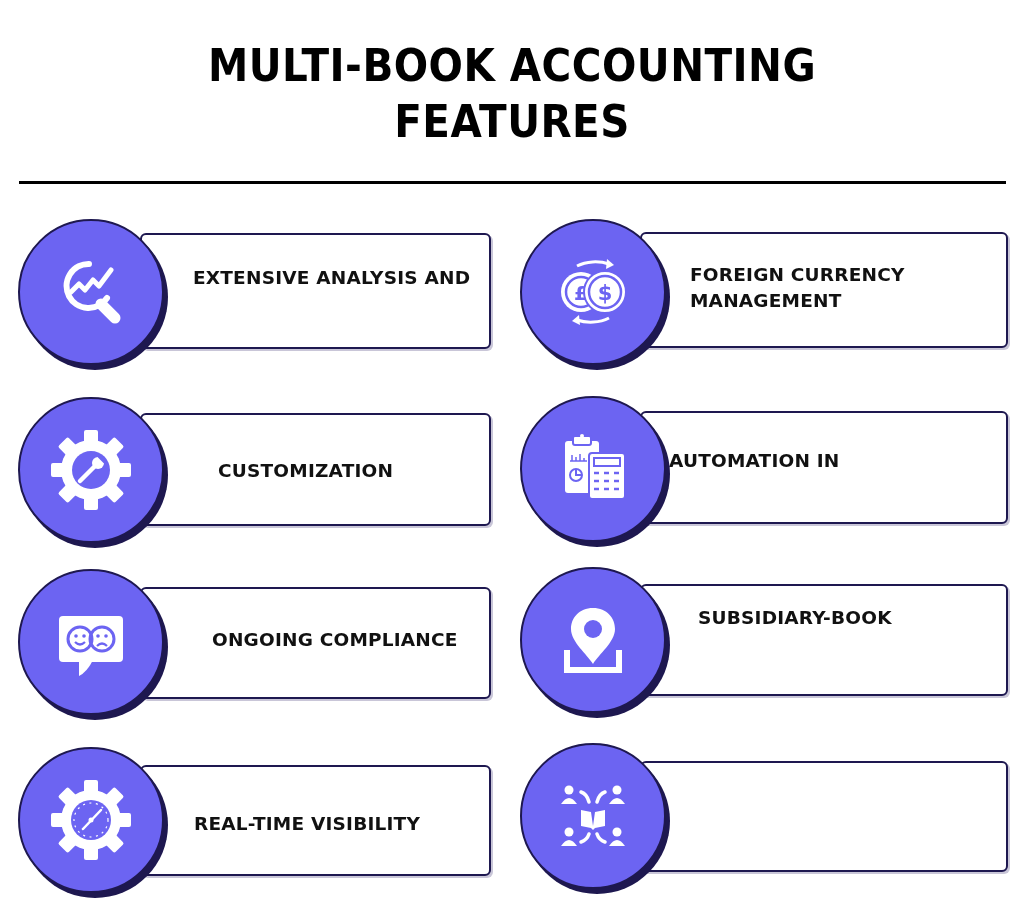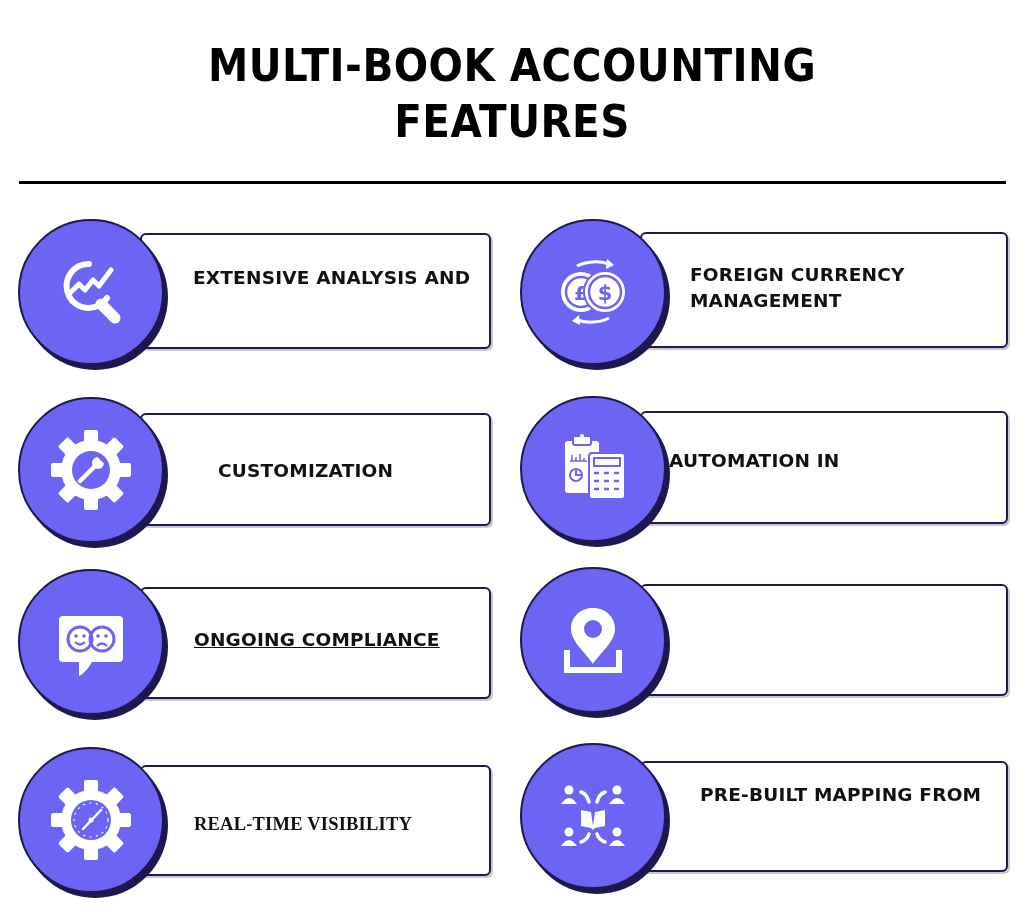--- a/index.html
+++ b/index.html
@@ -108,51 +108,52 @@
         <line x1="53" y1="54" x2="58" y2="54"></line>
         <line x1="63" y1="54" x2="68" y2="54"></line>
       <line x1="43" y1="62" x2="48" y2="62"></line>
         <line x1="53" y1="62" x2="58" y2="62"></line>
         <line x1="63" y1="62" x2="68" y2="62"></line>
     </g>
   </svg>
 </div>
 
 <div class="card" style="left:140px; top:587px; width:351px; height:112px;"></div>
-<div class="label" style="left:194px; top:627px;text-decoration:underline;">
+<div class="label" style="left:212px; top:627px;">
   <div>ONGOING COMPLIANCE</div>
 </div>
 <div class="circle" style="left:18px; top:569px;">
   <svg viewBox="0 0 84 84">
     <rect x="10" y="16" width="64" height="46" rx="4" fill="#fff"></rect>
     <path d="M30 60 L30 76 Q38 72 44 60 Z" fill="#fff"></path>
     <circle cx="31" cy="39" r="12" fill="none" stroke="#6c64f2" stroke-width="3"></circle>
     <circle cx="27" cy="36" r="1.8" fill="#6c64f2"></circle>
       <circle cx="35" cy="36" r="1.8" fill="#6c64f2"></circle>
     <path d="M26 42 Q31 47 36 42" fill="none" stroke="#6c64f2" stroke-width="2.2"></path>
     <circle cx="53" cy="39" r="12" fill="none" stroke="#6c64f2" stroke-width="3"></circle>
     <circle cx="49" cy="36" r="1.8" fill="#6c64f2"></circle>
       <circle cx="57" cy="36" r="1.8" fill="#6c64f2"></circle>
     <path d="M48 46 Q53 41 58 46" fill="none" stroke="#6c64f2" stroke-width="2.2"></path>
   </svg>
 </div>
 
 <div class="card" style="left:640px; top:584px; width:368px; height:112px;"></div>
 <div class="label" style="left:698px; top:605px;">
+  <div>SUBSIDIARY-BOOK</div>
 </div>
 <div class="circle" style="left:520px; top:567px;">
   <svg viewBox="0 0 84 84">
     <path d="M42 10 C28 10 20 20 20 31 C20 44 36 56 42 66 C48 56 64 44 64 31 C64 20 56 10 42 10 Z" fill="#fff"></path>
     <circle cx="42" cy="31" r="9" fill="#6c64f2"></circle>
     <path d="M16 52 L16 72 L68 72 L68 52" fill="none" stroke="#fff" stroke-width="6"></path>
   </svg>
 </div>
 
 <div class="card" style="left:140px; top:765px; width:351px; height:111px;"></div>
-<div class="label" style="left:194px; top:811px;font-family:Liberation Serif, serif;">
+<div class="label" style="left:194px; top:811px;">
   <div>REAL-TIME VISIBILITY</div>
 </div>
 <div class="circle" style="left:18px; top:747px;">
   <svg viewBox="0 0 84 84">
     <g fill="#fff">
       <circle cx="42" cy="42" r="30"></circle>
       <g transform="translate(42 42)">
         <rect x="-7" y="-40" width="14" height="14" rx="2"></rect>
         <rect x="-7" y="26" width="14" height="14" rx="2"></rect>
         <rect x="-40" y="-7" width="14" height="14" rx="2"></rect>
@@ -167,21 +168,20 @@
     </g>
     <circle cx="42" cy="42" r="20" fill="#6c64f2"></circle>
     <circle cx="42" cy="42" r="17" fill="none" stroke="#fff" stroke-width="1.2" stroke-dasharray="2 4.5"></circle>
     <path d="M34 51 L52 32" stroke="#fff" stroke-width="2.5" stroke-linecap="round"></path>
     <circle cx="42" cy="42" r="2.5" fill="#fff"></circle>
   </svg>
 </div>
 
 <div class="card" style="left:640px; top:761px; width:368px; height:111px;"></div>
 <div class="label" style="left:700px; top:782px;">
-  <div>PRE-BUILT MAPPING FROM</div>
 </div>
 <div class="circle" style="left:520px; top:743px;">
   <svg viewBox="0 0 84 84">
     <g fill="#fff">
       <circle cx="18" cy="16" r="4.5"></circle>
         <path d="M10 30 Q18 18 26 30 Z"></path>
       <circle cx="66" cy="16" r="4.5"></circle>
         <path d="M58 30 Q66 18 74 30 Z"></path>
       <circle cx="18" cy="58" r="4.5"></circle>
         <path d="M10 72 Q18 60 26 72 Z"></path>

